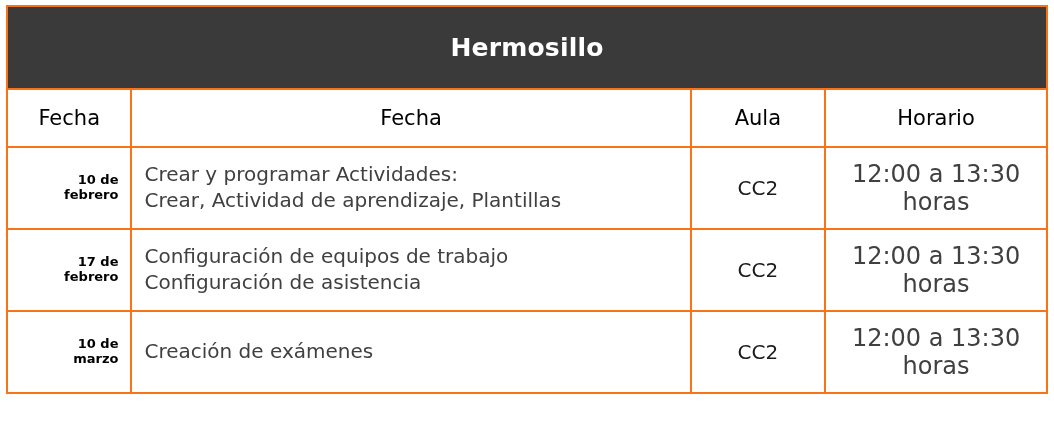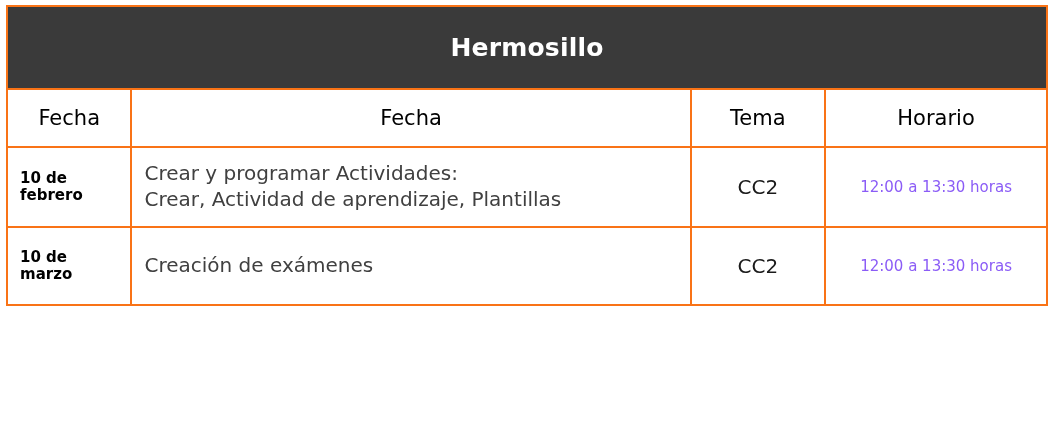--- a/index.html
+++ b/index.html
@@ -47,23 +47,23 @@
     color: #000000;
     height: 32px;
     background: #ffffff;
   }
   .col-fecha { width: 124px; }
   .col-tema  { width: 557px; }
   .col-aula  { width: 134px; }
   .col-horario { width: 221px; }
 
   .cell-fecha {
-    text-align: left;
+    text-align: right;
     font-weight: bold;
-    font-size: 15px;
+    font-size: 13px;
     line-height: 1.12;
     color: #000000;
     padding: 2px 2px;
   }
   .cell-fecha .l1, .cell-fecha .l2 { display: block; }
 
   .cell-tema {
     text-align: left;
     font-size: 20px;
     line-height: 1.28;
@@ -73,22 +73,22 @@
   }
   .cell-tema .l1, .cell-tema .l2 { display: block; white-space: nowrap; }
 
   .cell-aula {
     text-align: center;
     font-size: 20px;
     color: #1a1a1a;
   }
   .cell-horario {
     text-align: center;
-    font-size: 15px;
-    color: #8b5cf6;
+    font-size: 24px;
+    color: #404040;
   }
   tr.row-tall td { height: 54px; }
   tr.row-short td { height: 52px; }
 </style>
 </head>
 <body>
 
 <div class="schedule-wrap">
   <table class="schedule">
     <colgroup>
@@ -97,37 +97,49 @@
       <col class="col-aula">
       <col class="col-horario">
     </colgroup>
     <tbody>
       <tr>
         <td class="title-cell" colspan="4">Hermosillo</td>
       </tr>
       <tr>
         <th class="head-cell">Fecha</th>
         <th class="head-cell">Fecha</th>
-        <th class="head-cell">Tema</th>
+        <th class="head-cell">Aula</th>
         <th class="head-cell">Horario</th>
       </tr>
 
       <tr class="row-tall">
         <td class="cell-fecha">
           <span class="l1">10 de</span>
           <span class="l2">febrero</span>
         </td>
         <td class="cell-tema">
           <span class="l1">Crear y programar Actividades:</span>
           <span class="l2">Crear, Actividad de aprendizaje, Plantillas</span>
         </td>
         <td class="cell-aula">CC2</td>
         <td class="cell-horario">12:00 a 13:30  horas</td>
       </tr>
 
+      <tr class="row-tall">
+        <td class="cell-fecha">
+          <span class="l1">17 de</span>
+          <span class="l2">febrero</span>
+        </td>
+        <td class="cell-tema">
+          <span class="l1">Configuración de equipos de trabajo</span>
+          <span class="l2">Configuración de asistencia</span>
+        </td>
+        <td class="cell-aula">CC2</td>
+        <td class="cell-horario">12:00 a 13:30  horas</td>
+      </tr>
 
 
       <tr class="row-short">
         <td class="cell-fecha">
           <span class="l1">10 de</span>
           <span class="l2">marzo</span>
         </td>
         <td class="cell-tema">
           <span class="l1">Creación de exámenes</span>
         </td>

